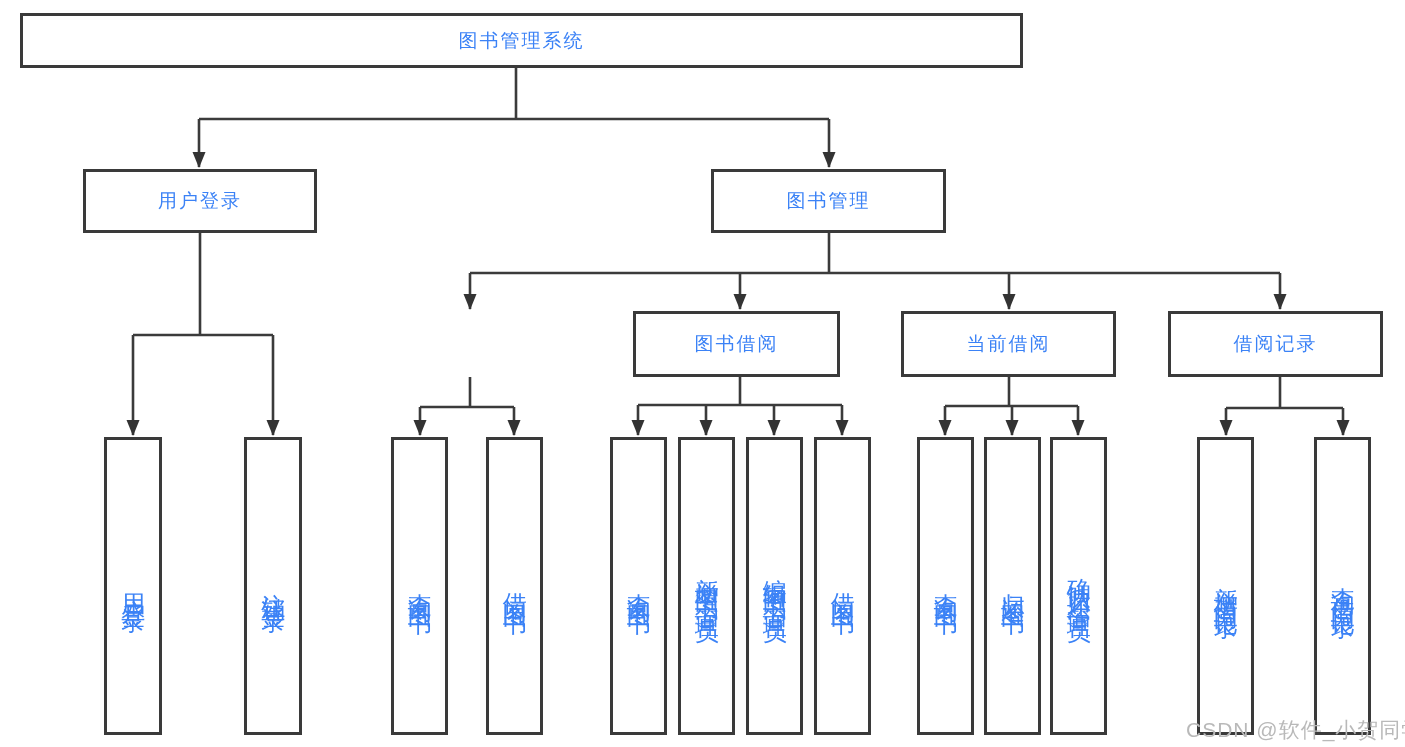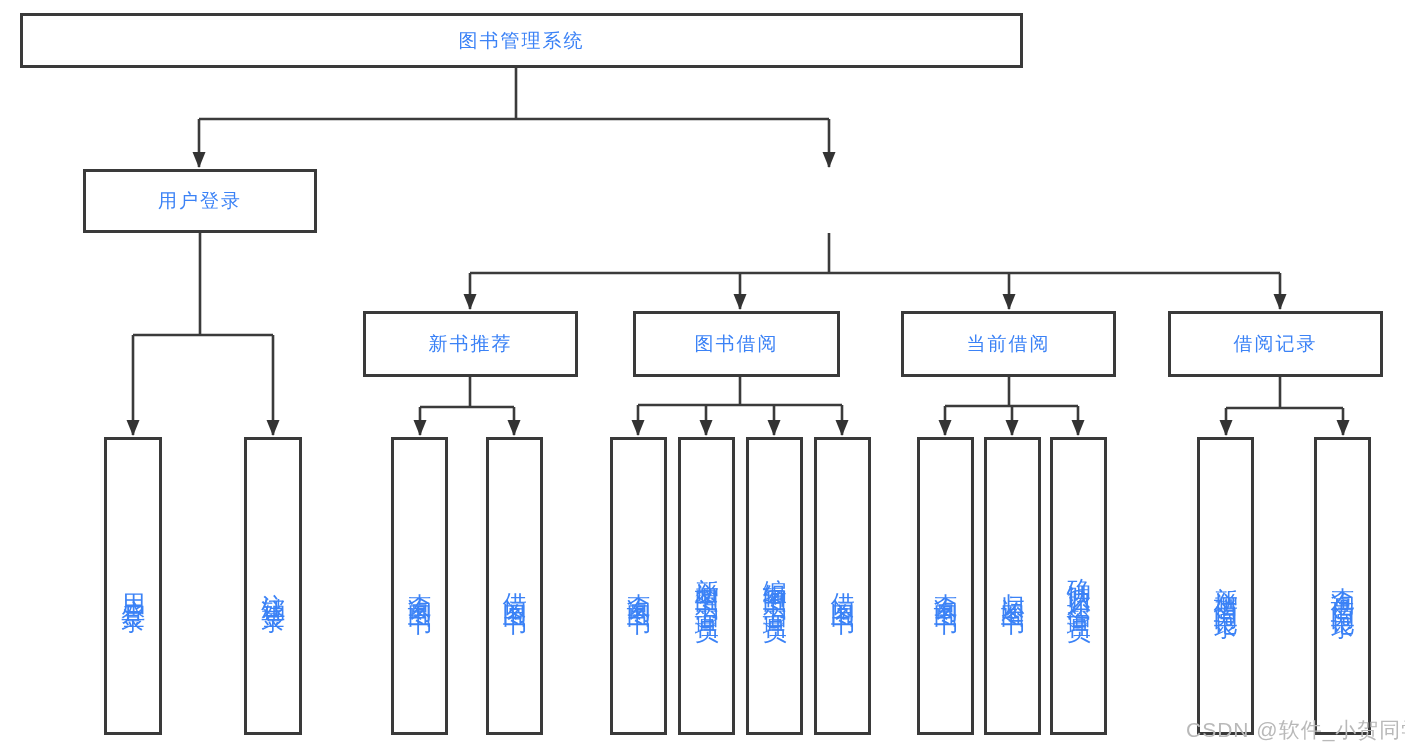--- a/index.html
+++ b/index.html
@@ -96,24 +96,24 @@
     </g>
   </svg>
 
   <div class="box" style="left:20px;top:13px;width:1003px;height:55px;">
     <span class="hlabel">图书管理系统</span>
   </div>
 
   <div class="box" style="left:83px;top:169px;width:234px;height:64px;">
     <span class="hlabel">用户登录</span>
   </div>
+  <div class="box" style="left:711px;top:169px;width:235px;height:64px;">
+    <span class="hlabel">图书管理</span>
+  </div>
 
-  <div class="box" style="left:363px;top:311px;width:215px;height:66px;">
-    <span class="hlabel">新书推荐</span>
-  </div>
   <div class="box" style="left:633px;top:311px;width:207px;height:66px;">
     <span class="hlabel">图书借阅</span>
   </div>
   <div class="box" style="left:901px;top:311px;width:215px;height:66px;">
     <span class="hlabel">当前借阅</span>
   </div>
   <div class="box" style="left:1168px;top:311px;width:215px;height:66px;">
     <span class="hlabel">借阅记录</span>
   </div>
 

